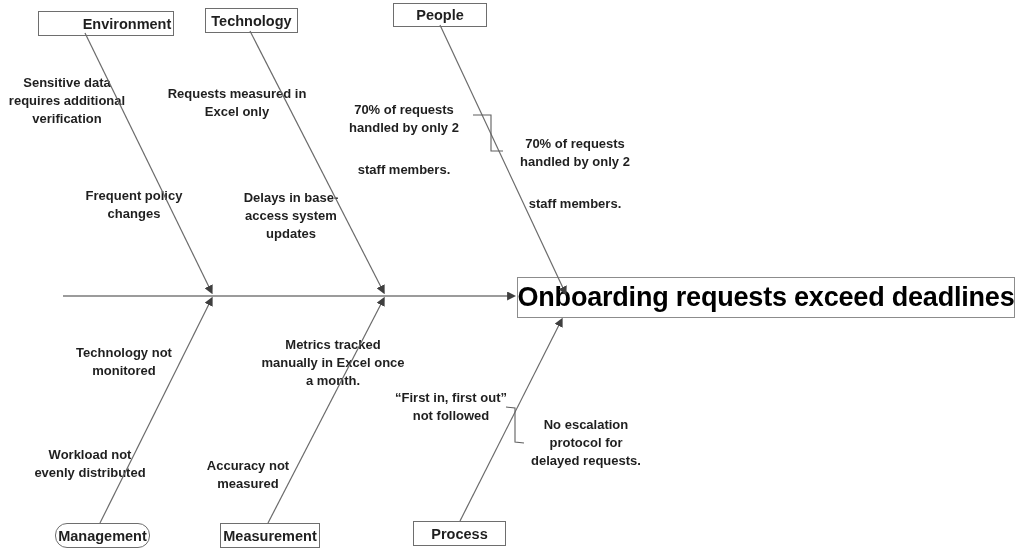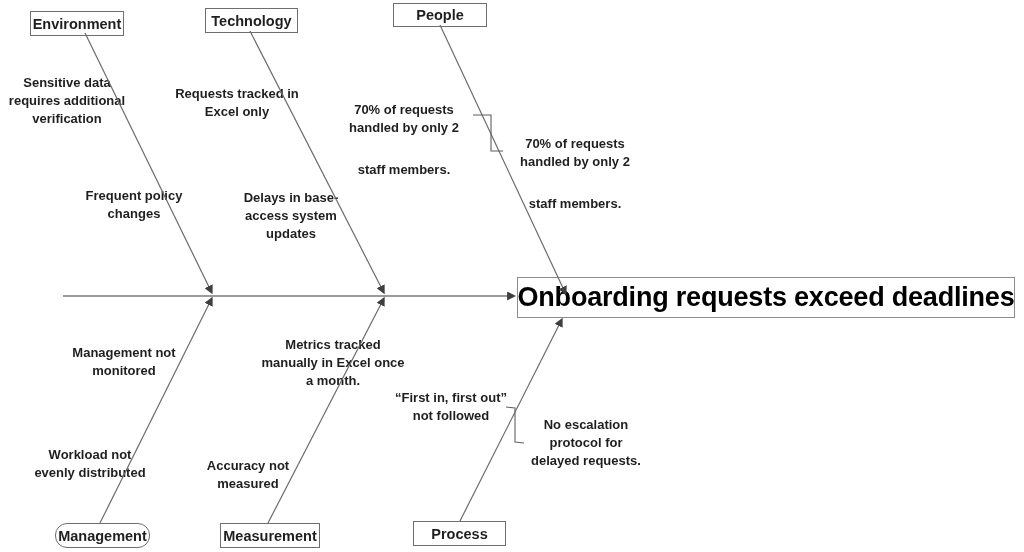--- a/index.html
+++ b/index.html
@@ -38,53 +38,53 @@
     text-align:center;font-weight:bold;font-size:13px;line-height:18px;
     color:var(--text);white-space:pre-line;
   }
   .cause .tail{margin-top:6px;}
 </style>
 </head>
 <body>
 
 <div id="canvas">
 
-  <div class="cat-box" style="left:30px;top:11px;width:92px;height:23px;">Environment</div>
+  <div class="cat-box" style="left:38px;top:11px;width:92px;height:23px;padding-left:42px;">Environment</div>
   <div class="cat-box" style="left:205px;top:8px;width:91px;height:23px;">Technology</div>
   <div class="cat-box" style="left:393px;top:3px;width:92px;height:22px;">People</div>
   <div class="cat-box" style="left:55px;top:523px;width:93px;height:23px;border-radius:12px;">Management</div>
   <div class="cat-box" style="left:220px;top:523px;width:98px;height:23px;">Measurement</div>
   <div class="cat-box" style="left:413px;top:521px;width:91px;height:23px;">Process</div>
 
   <div class="head-box">Onboarding requests exceed deadlines</div>
 
   <div class="cause" style="left:67px;top:74px;">Sensitive data
 requires additional
 verification</div>
   <div class="cause" style="left:123px;top:187px;margin-left:11px;">Frequent policy
 changes</div>
 
-  <div class="cause" style="left:237px;top:85px;">Requests tracked in
+  <div class="cause" style="left:237px;top:85px;">Requests measured in
 Excel only</div>
   <div class="cause" style="left:291px;top:189px;">Delays in base-
 access system
 updates</div>
 
   <div class="cause" style="left:404px;top:83px;">
     <div>70% of requests
 handled by only 2</div>
     <div class="tail">staff members.</div>
   </div>
   <div class="cause" style="left:575px;top:117px;">
     <div>70% of requests
 handled by only 2</div>
     <div class="tail">staff members.</div>
   </div>
 
-  <div class="cause" style="left:124px;top:344px;">Management not
+  <div class="cause" style="left:124px;top:344px;">Technology not
 monitored</div>
   <div class="cause" style="left:90px;top:446px;">Workload not
 evenly distributed</div>
 
   <div class="cause" style="left:301px;top:336px;margin-left:32px;">Metrics tracked
 manually in Excel once
 a month.</div>
   <div class="cause" style="left:248px;top:457px;">Accuracy not
 measured</div>
 

